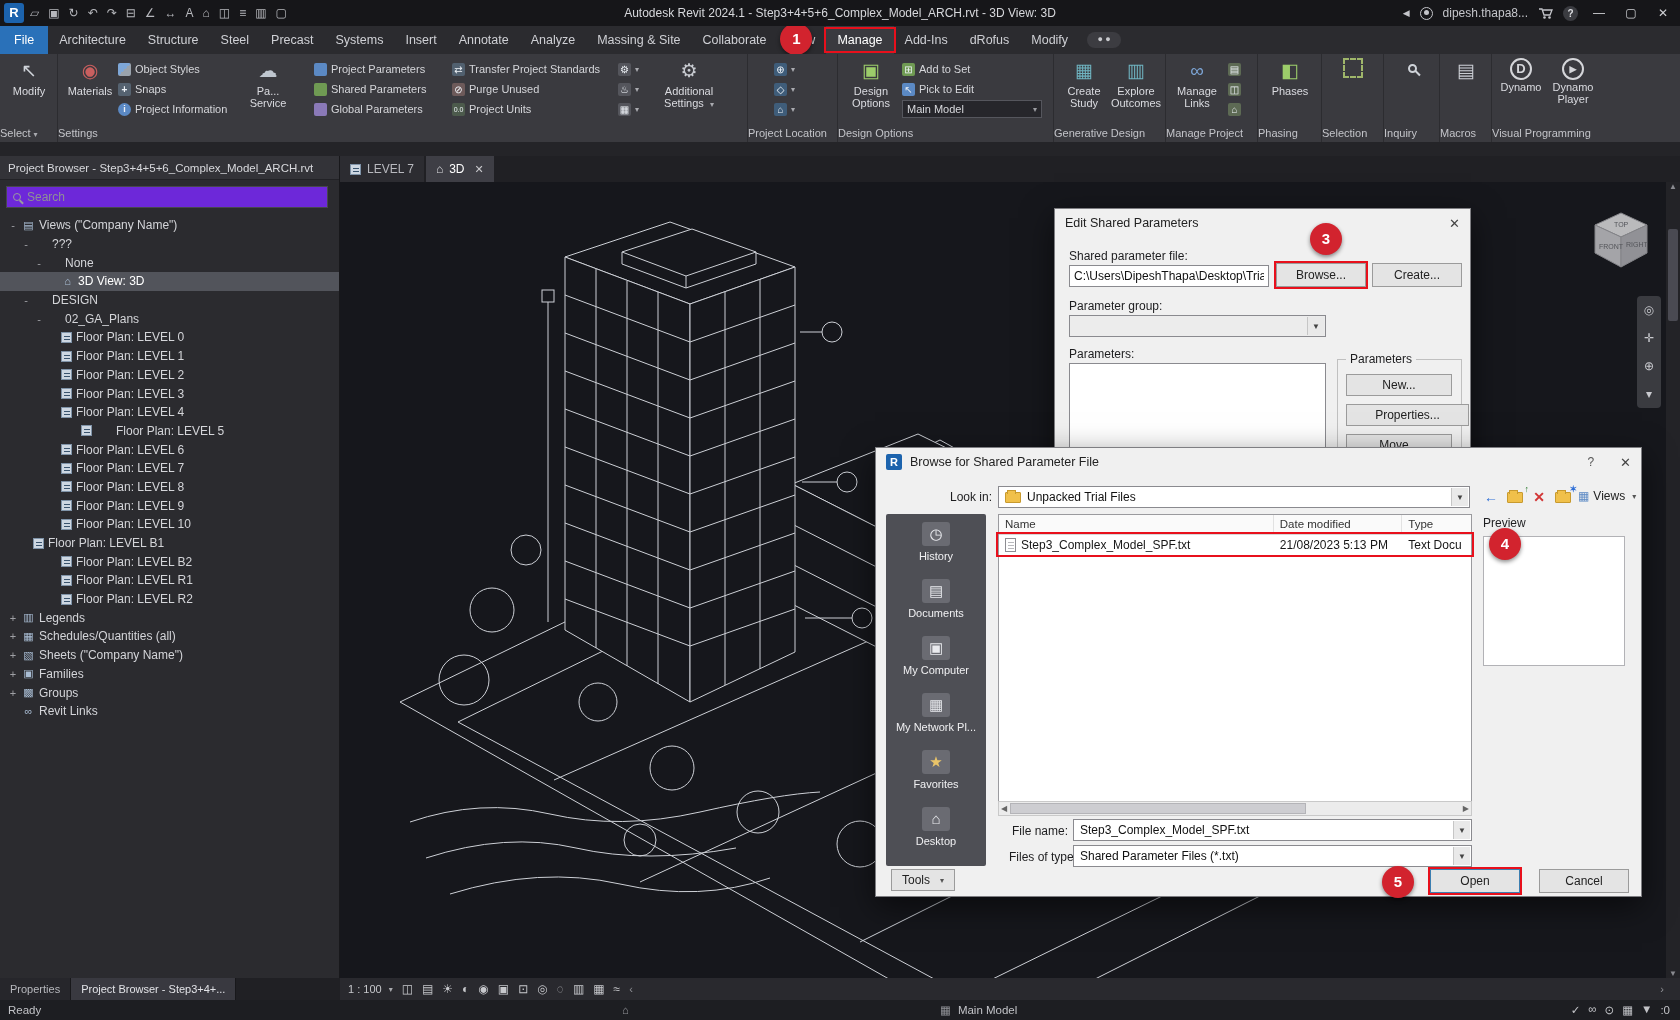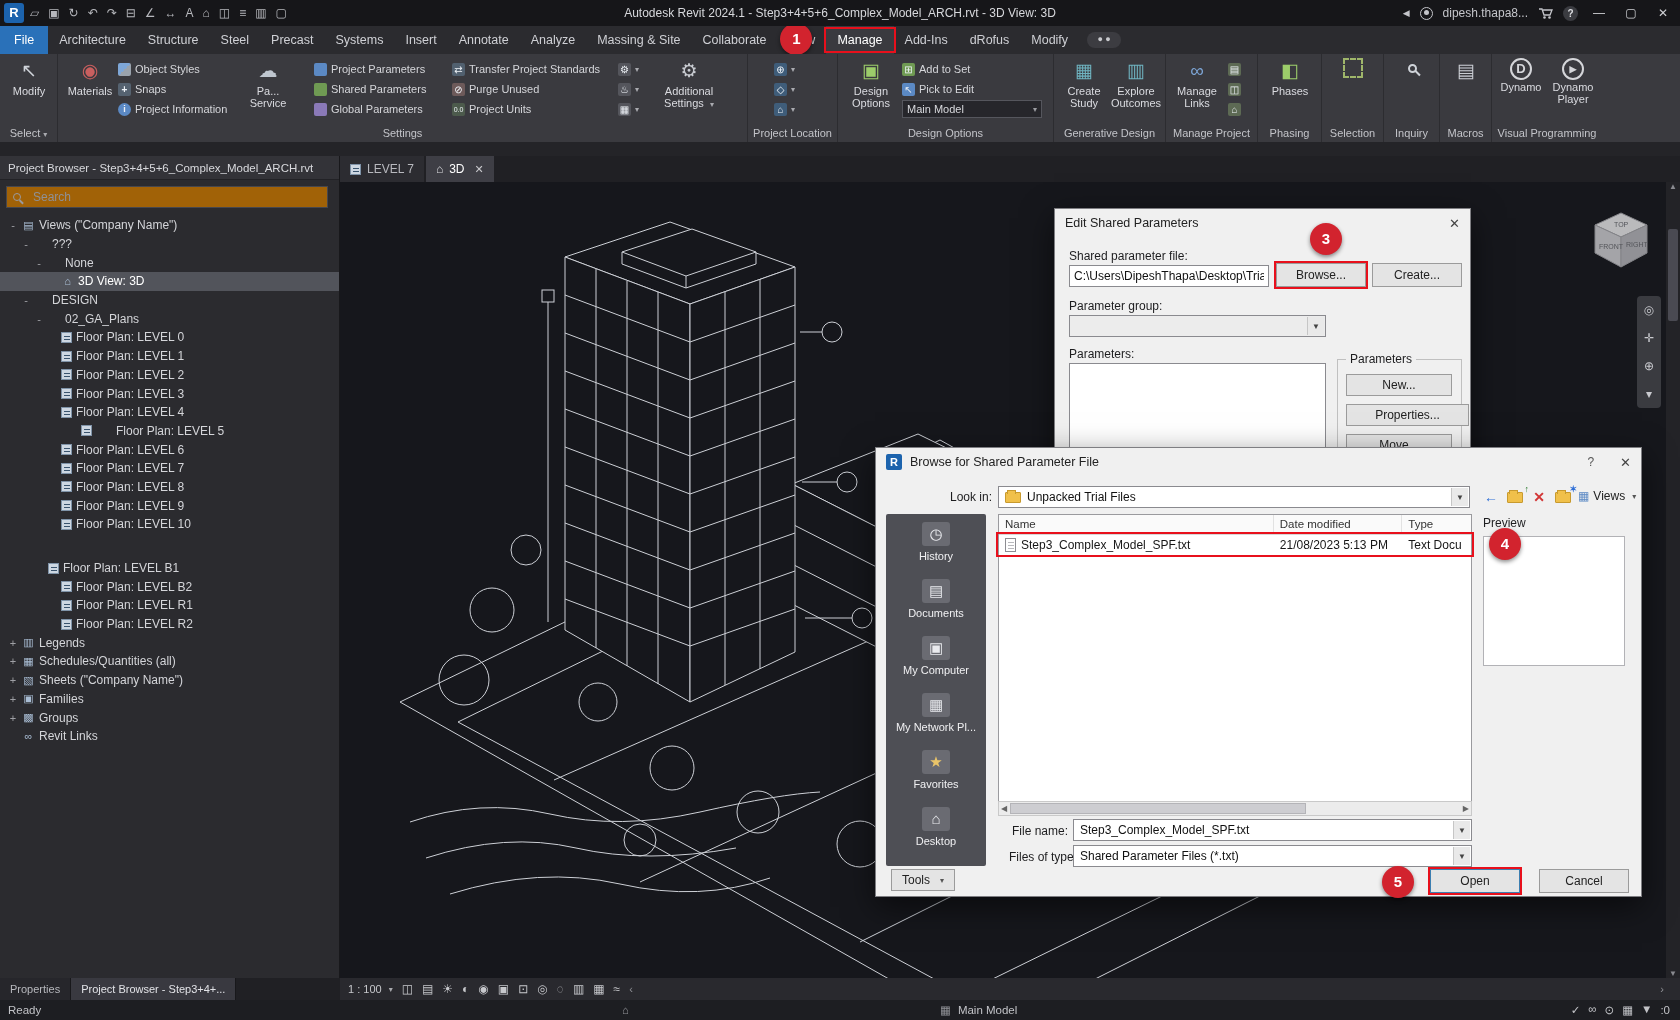--- a/index.html
+++ b/index.html
@@ -23,21 +23,21 @@
 
 .ribbon-tabs{position:absolute;left:0;top:26px;width:100%;height:28px;background:#2b2b2f;display:flex;align-items:stretch;z-index:5}
 .rtab{padding:0 11px;line-height:28px;font-size:12.5px;color:#cfd0d5;white-space:nowrap;position:relative;cursor:default}
 .rtab.file{background:#2a71b9;color:#fff;padding:0 14px}
 .rtab.active{background:#3a3a3f;color:#fff}
 .rtab-pill{margin-left:8px;align-self:center;width:34px;height:16px;border-radius:8px;background:#3c3c41;color:#c9cace;font-size:9px;line-height:15px;text-align:center}
 
 
 .ribbon{position:absolute;left:0;top:54px;width:100%;height:88px;background:#3a3a3f;z-index:5}
 .panel{position:absolute;top:0;height:88px;border-right:1px solid #2c2c30}
-.panel-label{position:absolute;left:0;right:0;bottom:0;height:16px;font-size:11px;color:#c3c4c9;text-align:center;line-height:15px;white-space:nowrap;overflow:hidden}
+.panel-label{position:absolute;left:0;right:0;bottom:0;height:16px;font-size:11px;color:#c3c4c9;text-align:left;line-height:15px;white-space:nowrap;overflow:hidden}
 .pcaret{font-size:8px;margin-left:3px;color:#a9aaaf}
 .bigbtn{position:absolute;top:4px;display:flex;flex-direction:column;align-items:center;gap:1px;cursor:default}
 .bigicon{font-size:19px;color:#9fc3e8;height:26px;line-height:26px}
 .biglabel{font-size:11px;color:#dadbe0;line-height:12px;text-align:center;white-space:nowrap}
 .srow{position:absolute;height:18px;display:flex;align-items:center;gap:4px;font-size:11px;color:#d5d6da;white-space:nowrap;overflow:hidden;cursor:default}
 .ci{width:13px;height:13px;flex:none;border-radius:2px;font-size:10px;line-height:13px;text-align:center;color:#eef2f7}
 .ci-os{background:linear-gradient(135deg,#7ea7d8 50%,#9aa3ad 50%)} 
 .ci-plus{background:#556270;font-weight:bold}
 .ci-info{border-radius:50%;background:#5b89c4;font:bold 9px/13px "Liberation Sans",sans-serif}
 .ci-pp{background:#5b89c4}
@@ -59,21 +59,21 @@
 
 
 .annotated{position:relative}
 .red-box{position:absolute;inset:-3px;border:2px solid #e8101c;pointer-events:none;z-index:9}
 .rtab .red-box{inset:1px -2px}
 .badge{position:absolute;width:32px;height:32px;border-radius:50%;background:#d2232e;color:#fff;font:bold 15px/32px "Liberation Sans",sans-serif;text-align:center;box-shadow:0 2px 4px rgba(0,0,0,.45);z-index:99;pointer-events:none}
 
 
 .leftdock{position:absolute;left:0;top:156px;width:340px;height:822px;background:#2b2b2f;border-right:1px solid #18181b;z-index:3}
 .pb-header{height:24px;background:#333338;color:#d8d9dd;font-size:11.5px;line-height:24px;padding-left:8px;white-space:nowrap;overflow:hidden;border-bottom:1px solid #222226}
-.searchbox{position:absolute;left:6px;top:30px;width:322px;height:22px;background:#a16207;border:1px solid #47474d;display:flex;align-items:center;gap:12px;padding:0 6px}
+.searchbox{position:absolute;left:6px;top:30px;width:322px;height:22px;background:#6d28d9;border:1px solid #47474d;display:flex;align-items:center;gap:6px;padding:0 6px}
 .searchbox input{flex:1;background:transparent;border:none;outline:none;color:#cfcfd3;font-size:12px}
 .searchbox input::placeholder{color:#8f9095}
 .smag{width:8px;height:8px;border:1.5px solid #9a9a9f;border-radius:50%;position:relative;flex:none}
 .smag::after{content:"";position:absolute;width:5px;height:1.5px;background:#9a9a9f;transform:rotate(45deg);right:-4px;bottom:-2px}
 .pb-tree{position:absolute;left:0;top:60px;right:0;bottom:2px;overflow:hidden}
 .tree-row{height:18.7px;display:flex;align-items:center;gap:4px;font-size:12px;color:#d4d5d9;white-space:nowrap;cursor:default}
 .tree-row.selected{background:#52545b;color:#fff}
 .expander{width:10px;text-align:center;color:#9fa0a5;font-size:11px;flex:none}
 .ticon{flex:none;font-size:11px;color:#a9bdd4;width:13px;text-align:center}
 .ticon-plan{width:11px;height:11px;border:1px solid #7f93a8;background:linear-gradient(#39536d,#39536d) 2px 3px/6px 1px no-repeat,linear-gradient(#39536d,#39536d) 2px 6px/6px 1px no-repeat,#cdd7e2}
@@ -483,21 +483,21 @@
         <div class="tree-row" style="padding-left: 47px;">
           <span class="expander"></span>
           <span class="ticon-plan"></span>
           <span class="tlabel">Floor Plan: LEVEL 9</span>
         </div>
         <div class="tree-row" style="padding-left: 47px;">
           <span class="expander"></span>
           <span class="ticon-plan"></span>
           <span class="tlabel">Floor Plan: LEVEL 10</span>
         </div>
-        <div class="tree-row" style="padding-left: 34px; margin-top: 25px;">
+        <div class="tree-row" style="padding-left: 19px;">
           <span class="expander"></span>
           <span class="ticon-plan"></span>
           <span class="tlabel">Floor Plan: LEVEL B1</span>
         </div>
         <div class="tree-row" style="padding-left: 47px;">
           <span class="expander"></span>
           <span class="ticon-plan"></span>
           <span class="tlabel">Floor Plan: LEVEL B2</span>
         </div>
         <div class="tree-row" style="padding-left: 47px;">

